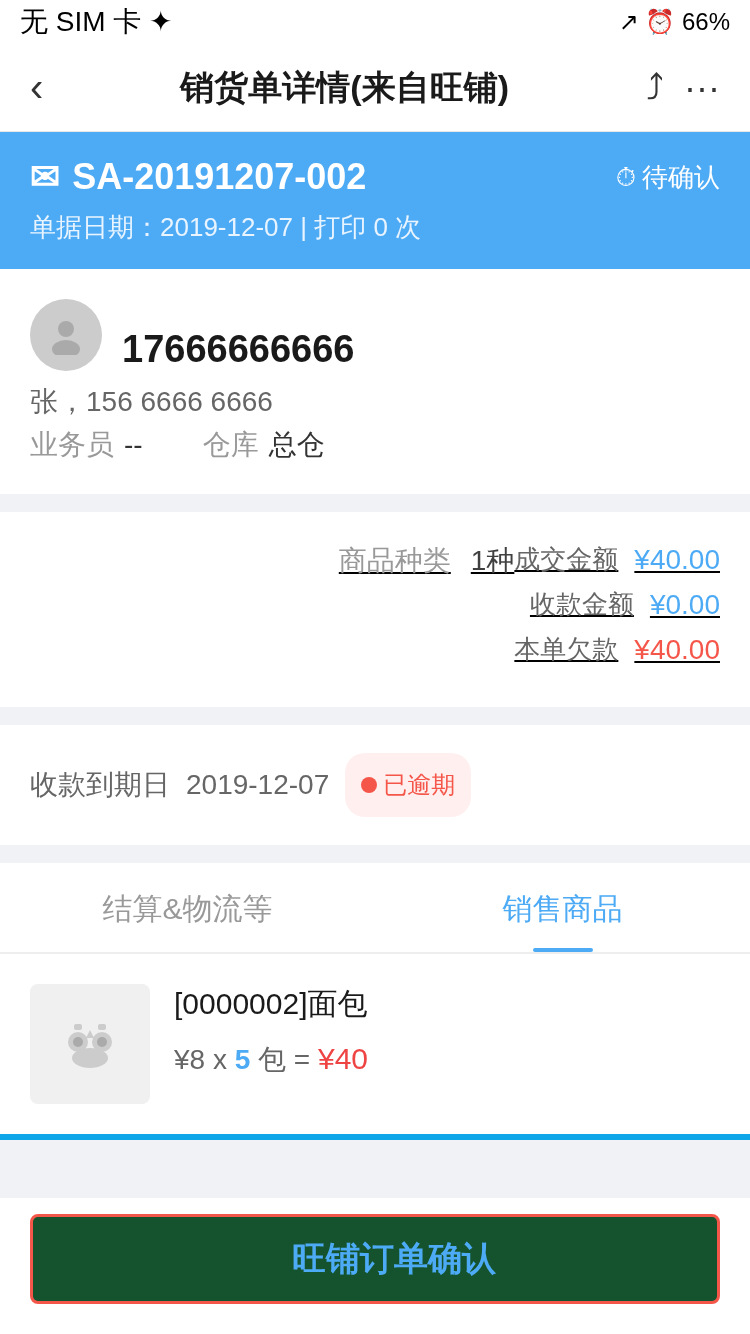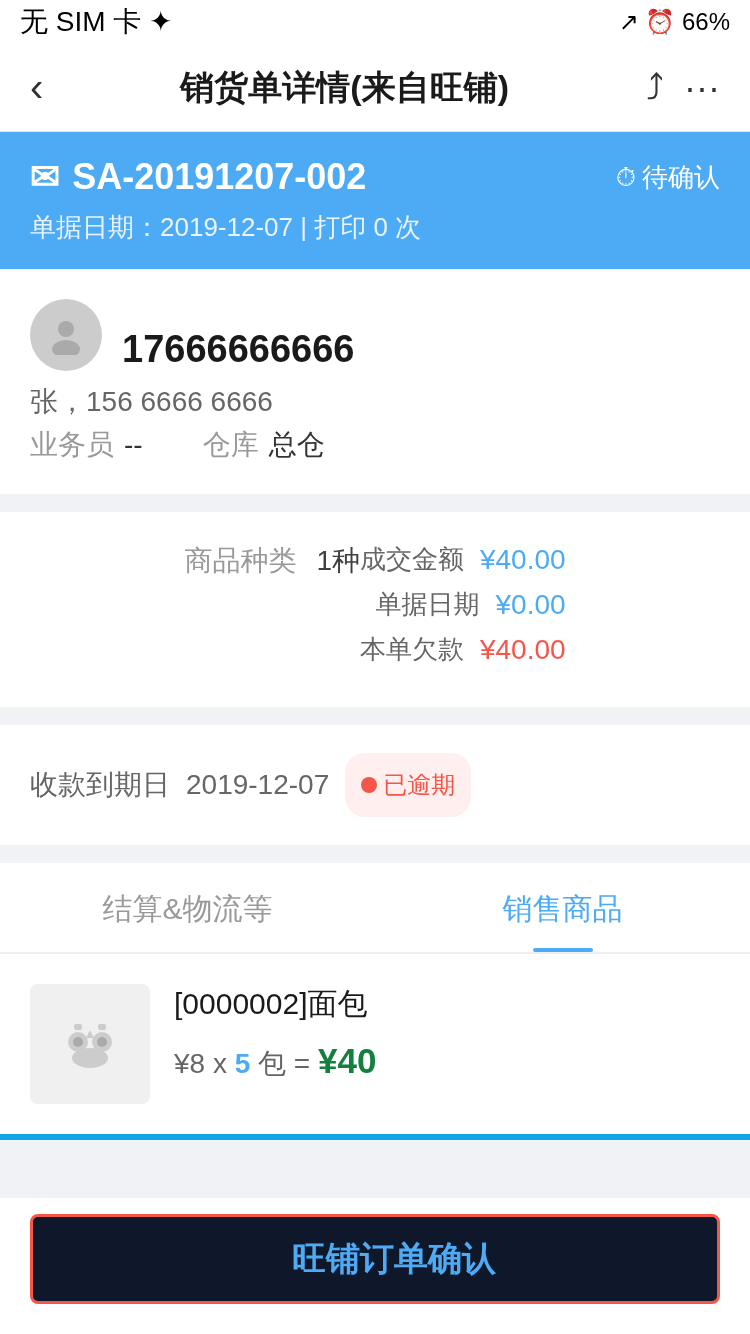--- a/index.html
+++ b/index.html
@@ -142,21 +142,22 @@
     .detail-label { color: #999; }
     .detail-value { color: #333; }
 
     
     .summary-card {
       background: #fff;
       padding: 30px;
       margin-bottom: 18px;
       display: flex;
       align-items: flex-start;
-      justify-content: center;
+      justify-content: flex-end;
+      text-decoration: underline;
     }
     .summary-left {
       display: flex;
       align-items: center;
       gap: 20px;
       font-size: 28px;
       color: #333;
     }
     .summary-label { color: #999; }
     .summary-value { color: #404040; font-weight: 500; }
@@ -265,21 +266,21 @@
       font-size: 30px;
       color: #1a1a1a;
       font-weight: 500;
       margin-bottom: 16px;
     }
     .product-price-row {
       font-size: 28px;
       color: #666;
     }
     .qty-highlight { color: #4daaf5; font-weight: 600; }
-    .total-highlight { color: #15803d; font-weight: 700; font-size: 35px; }
+    .total-highlight { color: #ef4444; font-weight: 400; font-size: 30px; }
 
     
     .bottom-area {
       background: #f0f2f5;
       height: 220px;
     }
 
     
     .confirm-btn-wrap {
       position: fixed;
@@ -287,21 +288,21 @@
       left: 0;
       width: 750px;
       background: #fff;
       padding: 16px 30px 30px;
     }
     .confirm-btn {
       width: 100%;
       height: 90px;
       border: 3px solid #f5564a;
       border-radius: 8px;
-      background: #0f172a;
+      background: #14532d;
       color: #4daaf5;
       font-size: 34px;
       font-weight: 600;
       display: flex;
       align-items: center;
       justify-content: center;
       cursor: pointer;
       padding-left: 38px;
     }
   </style>
@@ -367,21 +368,21 @@
   <div class="summary-left">
     <span class="summary-label">商品种类</span>
     <span class="summary-value">1种</span>
   </div>
   <div class="summary-right">
     <div class="amount-row">
       <span class="amount-label">成交金额</span>
       <span class="amount-value">¥40.00</span>
     </div>
     <div class="amount-row">
-      <span class="amount-label">单据日期</span>
+      <span class="amount-label">收款金额</span>
       <span class="amount-value">¥0.00</span>
     </div>
     <div class="amount-row">
       <span class="amount-label">本单欠款</span>
       <span class="amount-value red">¥40.00</span>
     </div>
   </div>
 </div>
 
 <div class="due-date-card">

